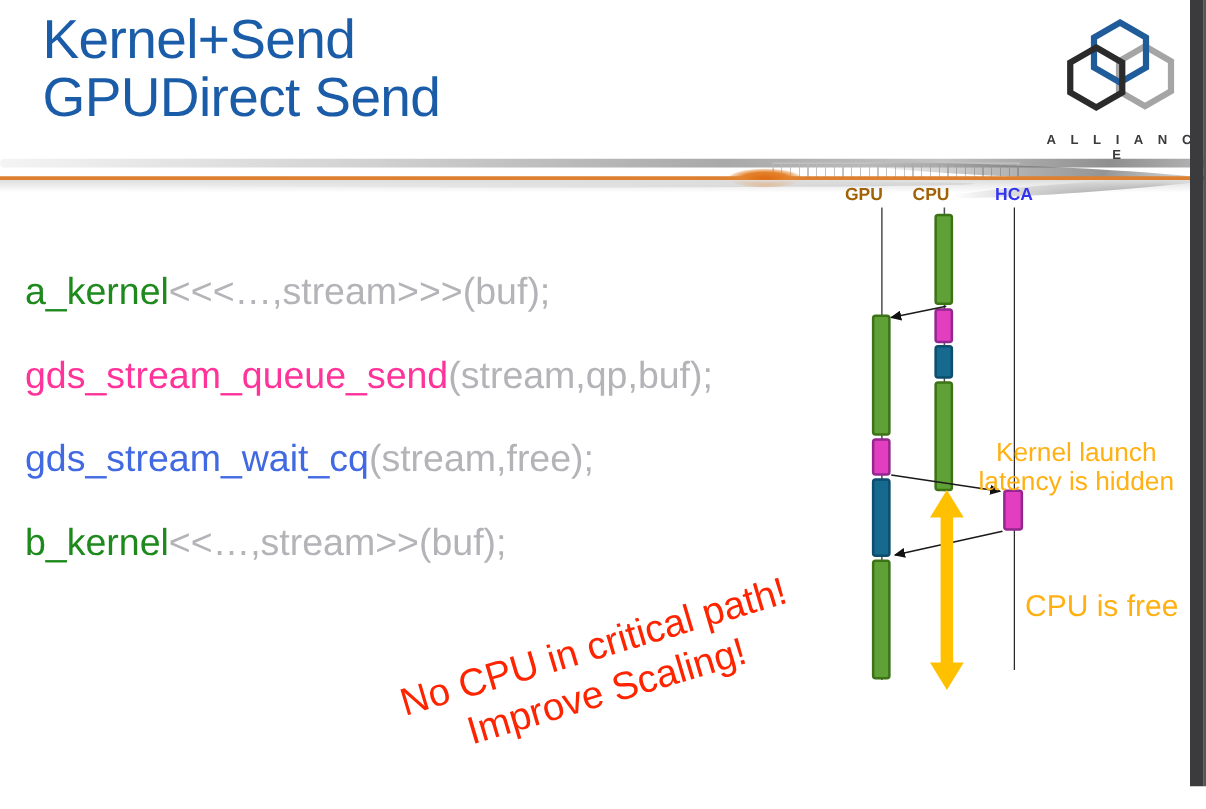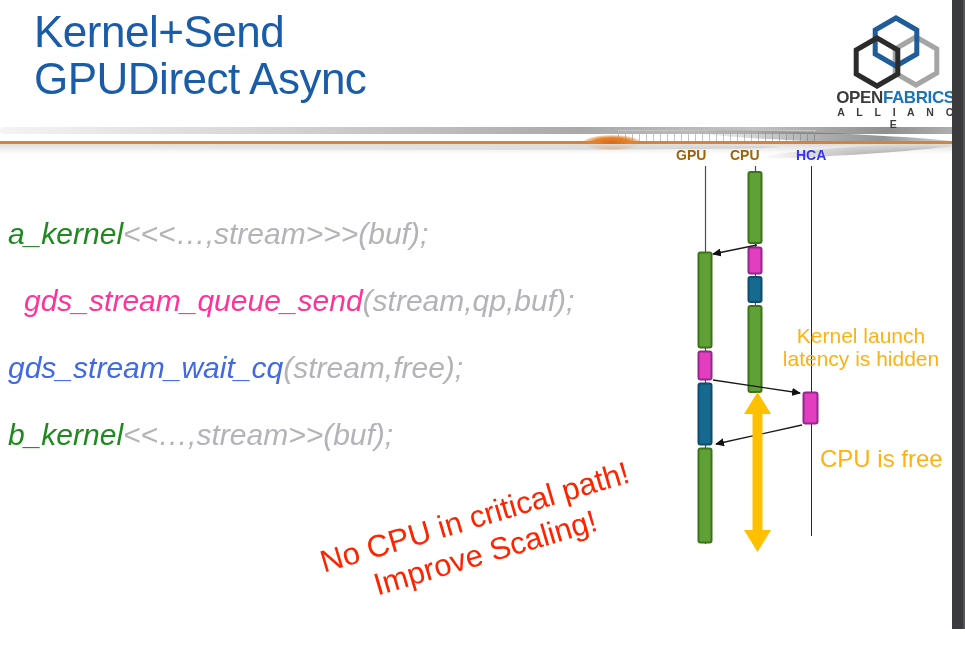--- a/index.html
+++ b/index.html
@@ -59,34 +59,34 @@
     font-size:17px;font-weight:700;letter-spacing:-0.4px;white-space:nowrap;
   }
   .logo-open{color:#3b3b3d;}
   .logo-fabrics{color:#1b74b8;}
   .logo-alliance{
     position:absolute;left:0;top:100px;width:125px;text-align:center;
     font-size:10.5px;font-weight:600;letter-spacing:4.5px;color:#3b3b3d;text-indent:4px;
   }
   
   .code{position:absolute;left:8px;top:0;z-index:3;font-size:30px;line-height:36px;white-space:nowrap;}
-  .code-line{position:absolute;left:0;font-style:italic;}
+  .code-line{position:absolute;left:12px;}
   .code-line .rest{color:#b3b3b8;}
   .fn-green{color:#1e8a1e;}
   .fn-pink{color:#ff3399;}
   .fn-blue{color:#4169e1;}
-  .cl-1{top:216px;} .cl-2{top:283px;margin-left:16px;} .cl-3{top:350px;} .cl-4{top:417px;}
+  .cl-1{top:216px;} .cl-2{top:283px;} .cl-3{top:350px;} .cl-4{top:417px;}
   
   .diagram-svg{position:absolute;left:0;top:0;z-index:3;pointer-events:none;}
   .col-label{position:absolute;z-index:4;font-size:14px;font-weight:700;white-space:nowrap;}
   .lbl-gpu{left:676px;top:147px;color:#a16207;}
   .lbl-cpu{left:730px;top:147px;color:#a16207;}
   .lbl-hca{left:796px;top:147px;color:#3434f0;}
   .ann{
-    position:absolute;z-index:4;color:#ffb013;font-weight:400;white-space:nowrap;
+    position:absolute;z-index:4;color:#ffb013;font-weight:400;white-space:nowrap;margin-top:27px;
   }
   .ann-kernel-launch{left:756px;top:324px;width:210px;text-align:center;font-size:21px;line-height:23px;}
   .ann-cpu-free{left:820px;top:445px;font-size:24px;}
   
   .callout{
     position:absolute;left:255px;top:498px;width:450px;z-index:4;
     text-align:center;transform:rotate(-16.5deg);
     color:#ff2400;font-size:31px;line-height:37px;font-weight:400;white-space:nowrap;
   }
   
@@ -104,30 +104,29 @@
     <div class="band-ticks"></div>
     <div class="band-swoosh-1"></div>
     <div class="band-swoosh-2"></div>
     <div class="band-orange-line"></div>
     <div class="band-orange-blob"></div>
     <div class="band-under"></div>
   </div>
 
   <div class="title">
     <div>Kernel+Send</div>
-    <div>GPUDirect Async</div>
+    <div>GPUDirect Send</div>
   </div>
 
   <div class="logo">
     <svg width="125" height="118" viewBox="0 0 125 118">
       <polygon points="83,31 103.8,43 103.8,67 83,79 62.2,67 62.2,43" fill="none" stroke="#a5a5a5" stroke-width="5"></polygon>
       <polygon points="63,12 83.8,24 83.8,48 63,60 42.2,48 42.2,24" fill="none" stroke="#1f5c99" stroke-width="5"></polygon>
       <polygon points="44,32 64.8,44 64.8,68 44,80 23.2,68 23.2,44" fill="none" stroke="#2b2b2b" stroke-width="5"></polygon>
     </svg>
-    <div class="logo-words"><span class="logo-open">OPEN</span><span class="logo-fabrics">FABRICS</span></div>
     <div class="logo-alliance">A L L I A N C E</div>
   </div>
 
   <div class="code">
     <div class="code-line cl-1"><span class="fn fn-green">a_kernel</span><span class="rest">&lt;&lt;&lt;…,stream&gt;&gt;&gt;(buf);</span></div>
     <div class="code-line cl-2"><span class="fn fn-pink">gds_stream_queue_send</span><span class="rest">(stream,qp,buf);</span></div>
     <div class="code-line cl-3"><span class="fn fn-blue">gds_stream_wait_cq</span><span class="rest">(stream,free);</span></div>
     <div class="code-line cl-4"><span class="fn fn-green">b_kernel</span><span class="rest">&lt;&lt;…,stream&gt;&gt;(buf);</span></div>
   </div>
 

